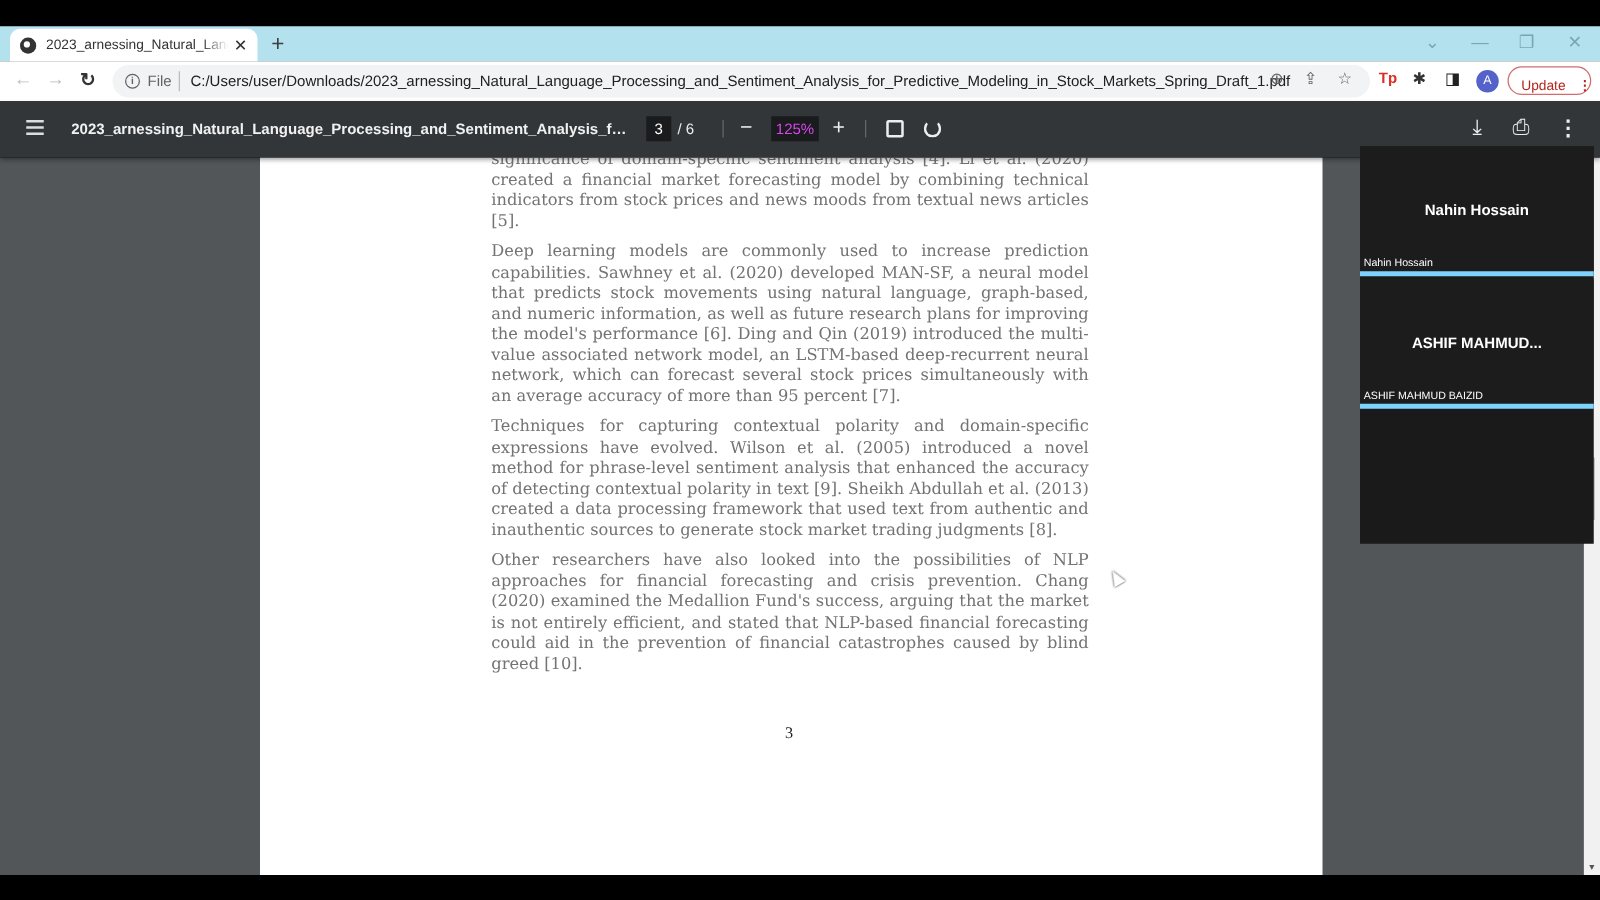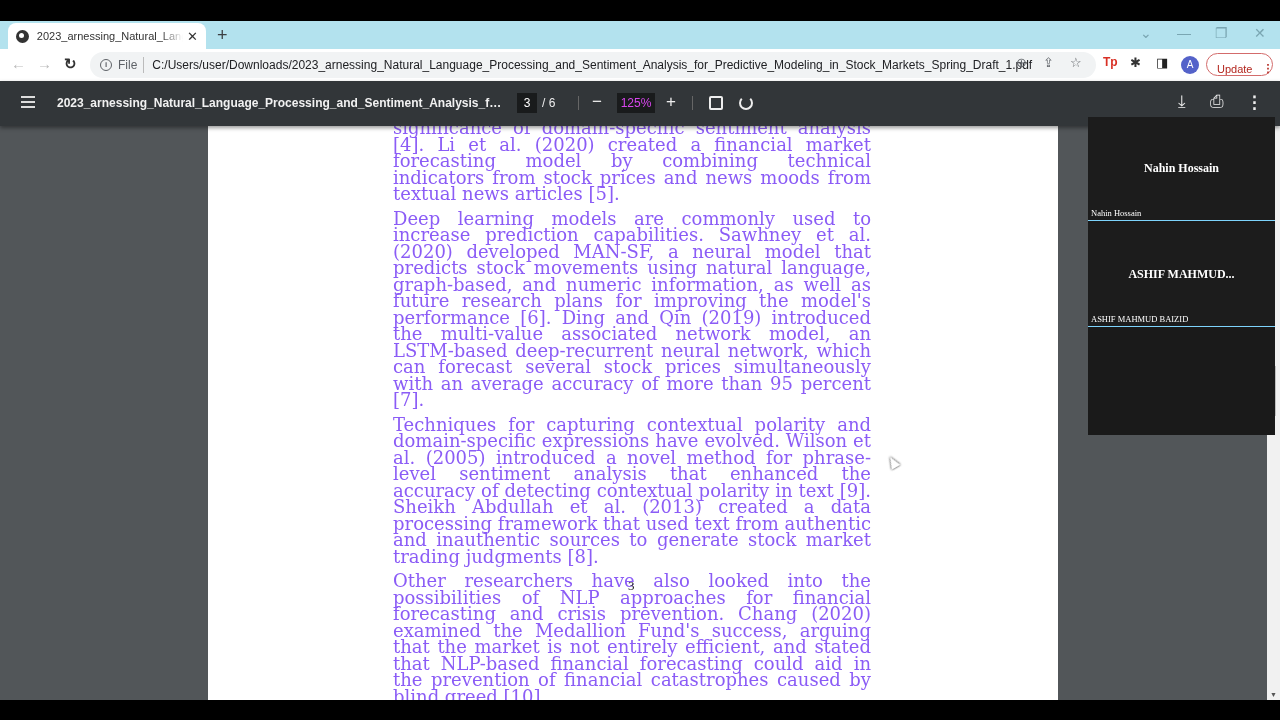--- a/index.html
+++ b/index.html
@@ -31,29 +31,29 @@
   .pdfbar .doctitle { position: absolute; left: 57px; top: 15px; font-size: 12px; color: #f1f1f1; font-weight: bold; white-space: nowrap; width: 446px; overflow: hidden; text-overflow: ellipsis; }
   .pageinput { position: absolute; left: 517px; top: 12px; width: 20px; height: 20px; background: #191b1c; color: #fff; font-size: 12px; text-align: center; line-height: 20px; cursor: text; }
   .pagetotal { position: absolute; left: 542px; top: 15px; color: #eee; font-size: 12px; }
   .vsep { position: absolute; top: 15px; width: 1px; height: 14px; background: #666; }
   .pdfbtn { position: absolute; top: 11px; color: #eee; font-size: 17px; cursor: pointer; }
   .zoombox { position: absolute; left: 617px; top: 12px; width: 38px; height: 20px; background: #191b1c; color: #d946ef; font-size: 12px; text-align: center; line-height: 20px; cursor: text; }
   .fiticon { position: absolute; left: 709px; top: 15px; width: 14px; height: 14px; border: 2px solid #eee; border-radius: 2px; cursor: pointer; }
   .rotateicon { position: absolute; left: 739px; top: 15px; width: 14px; height: 14px; border: 2px solid #eee; border-radius: 50%; border-top-color: transparent; cursor: pointer; }
   .viewer { position: absolute; left: 0; top: 126px; width: 1267px; height: 574px; background: #525659; overflow: hidden; }
   .page { position: absolute; left: 208px; top: -10px; width: 850px; height: 600px; background: #fff; }
-  .body-text { position: absolute; left: 185px; top: 4px; width: 478px; font-family: "DejaVu Serif", "Liberation Serif", serif; font-size: 18px; line-height: 16.5px; color: #8b5cf6; text-align: justify; }
+  .body-text { position: absolute; left: 185px; top: 4px; width: 478px; font-family: "DejaVu Serif", "Liberation Serif", serif; font-size: 13px; line-height: 16.5px; color: #737373; text-align: justify; }
   .body-text p { margin-bottom: 8px; }
   .pagenum { position: absolute; left: 420px; top: 462px; font-family: "Liberation Serif", serif; font-size: 13px; color: #222; }
   .scrollbar { position: absolute; left: 1267px; top: 126px; width: 13px; height: 574px; background: #f1f1f1; }
   .scrollbar .thumb { position: absolute; left: 3px; top: 240px; width: 6px; height: 50px; background: #c1c1c1; }
   .scrollbar .arrow { position: absolute; left: 3px; bottom: 2px; font-size: 7px; color: #555; }
   .bottomblack { position: absolute; left: 0; top: 700px; width: 1280px; height: 20px; background: #000; }
   .participants { position: absolute; left: 1088px; top: 117px; width: 187px; height: 318px; background: #1a1a1a; z-index: 10; }
-  .ptile { position: relative; height: 104px; margin-bottom: 2px; background: #1c1c1c; border-bottom: 1px solid #7dd3fc; font-family: Liberation Serif, serif; }
+  .ptile { position: relative; height: 104px; margin-bottom: 2px; background: #1c1c1c; border-bottom: 4px solid #7dd3fc; }
   .ptile .big { position: absolute; left: 0; right: 0; top: 44px; text-align: center; color: #fff; font-weight: bold; font-size: 12px; }
   .ptile .small { position: absolute; left: 3px; bottom: 2px; color: #fff; font-size: 8.5px; }
   .cursor { position: absolute; left: 888px; top: 456px; width: 0; height: 0; border-left: 5px solid transparent; border-right: 5px solid transparent; border-bottom: 12px solid #fff; transform: rotate(-30deg); filter: drop-shadow(0 0 1px #000); z-index: 20; }
 </style>
 </head>
 <body>
 
 <div class="topblack"></div>
 
 <div class="tabstrip">

